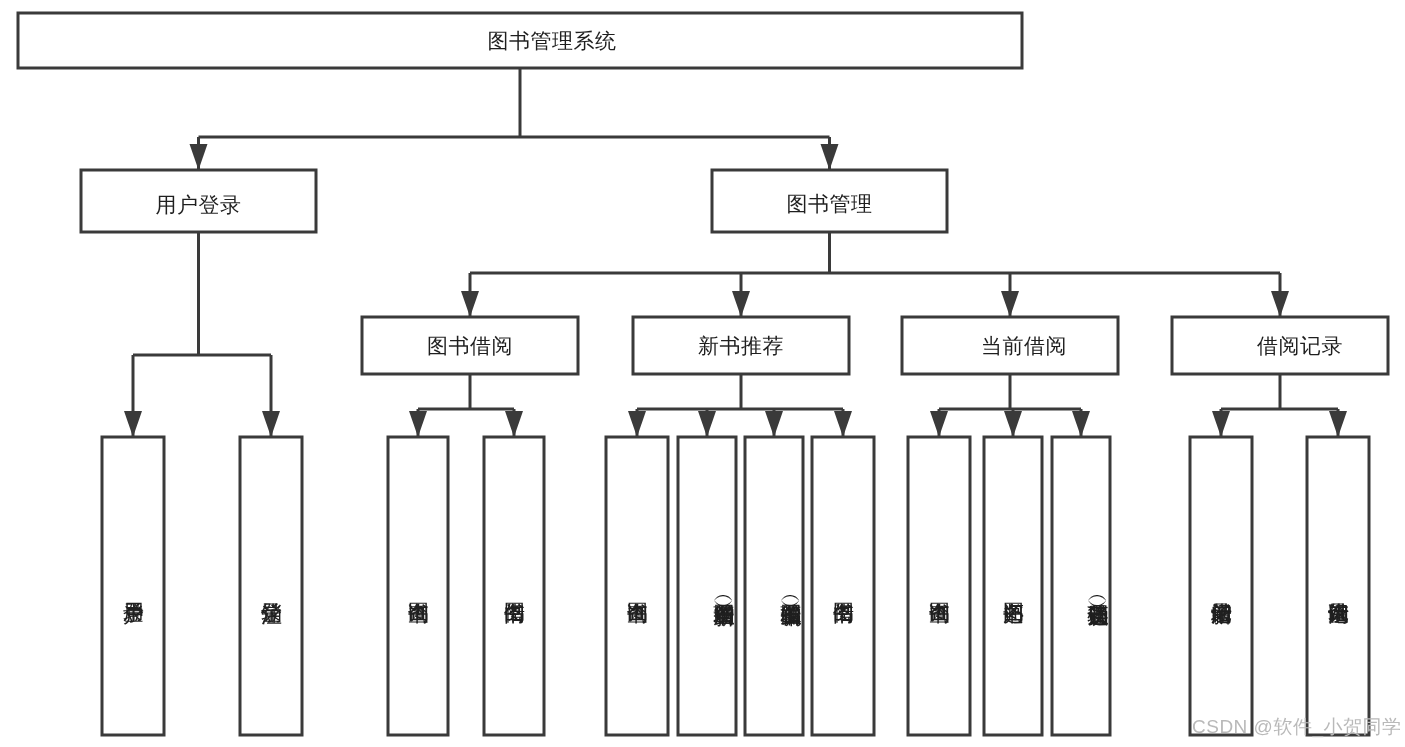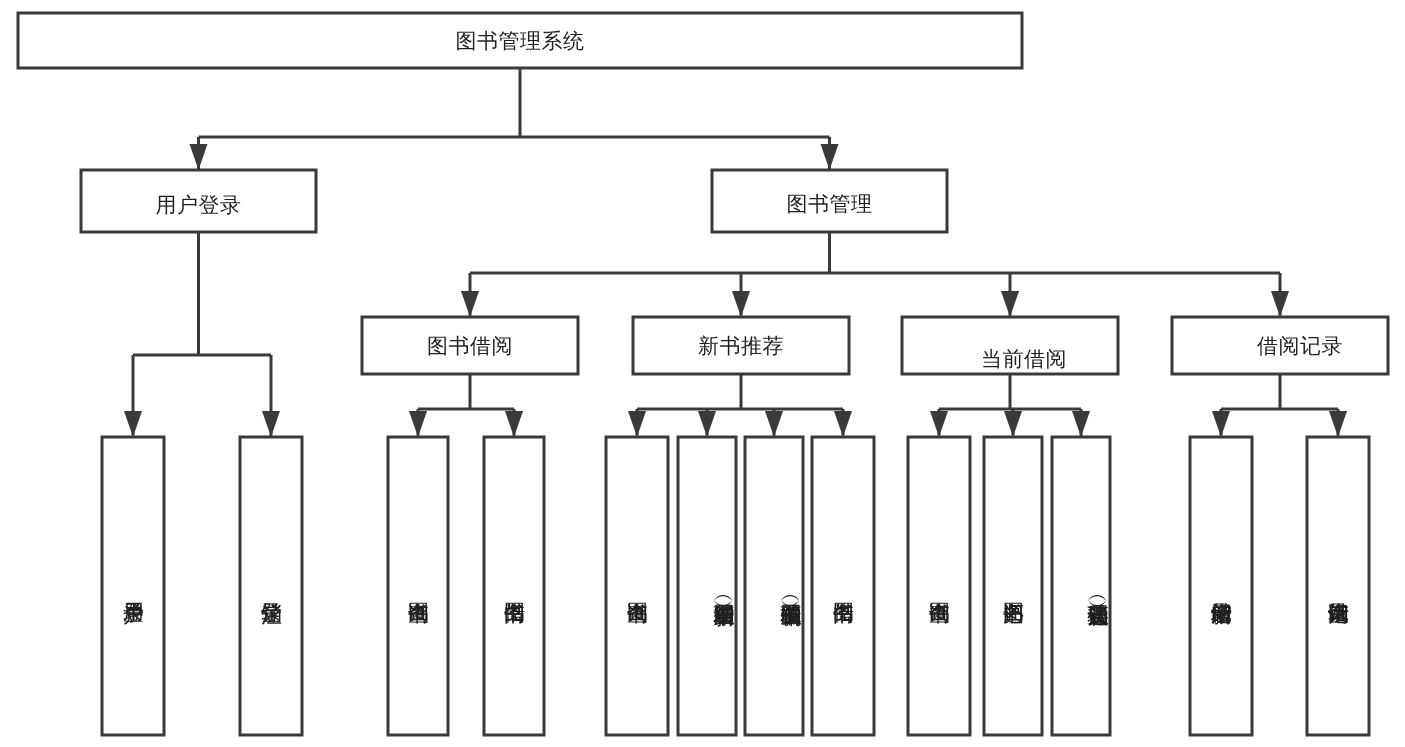--- a/index.html
+++ b/index.html
@@ -151,34 +151,35 @@
       <line x1="1280" y1="374" x2="1280" y2="409" class="connector"></line>
       <line x1="1221" y1="409" x2="1338" y2="409" class="connector"></line>
       <line x1="1221" y1="409" x2="1221" y2="436" class="connector"></line>
       <path d="M1212,411 L1230,411 L1221,437 Z" class="arrow-head"></path>
       <rect x="1190" y="437" width="62" height="298" class="node-box"></rect>
       <line x1="1338" y1="409" x2="1338" y2="436" class="connector"></line>
       <path d="M1329,411 L1347,411 L1338,437 Z" class="arrow-head"></path>
       <rect x="1307" y="437" width="62" height="298" class="node-box"></rect>
     </svg>
   <div id="label-layer">
-      <div class="node-label-h" style="left: 18px; top: 13px; width: 1004px; height: 55px;">图书管理系统</div>
+      <div class="node-label-h" style="left: 18px; top: 13px; width: 1004px; height: 55px; padding-left: 32px;">图书管理系统</div>
       <div class="node-label-h" style="left: 81px; top: 170px; width: 235px; height: 70px;">用户登录</div>
       <div class="node-label-h" style="left: 712px; top: 170px; width: 235px; height: 68px;">图书管理</div>
       <div class="node-label-h" style="left: 362px; top: 317px; width: 216px; height: 57px;">图书借阅</div>
       <div class="node-label-h" style="left: 633px; top: 317px; width: 216px; height: 57px;">新书推荐</div>
-      <div class="node-label-h" style="left: 902px; top: 317px; width: 244px; height: 57px; margin-top: 13px;">当前借阅</div>
+      <div class="node-label-h" style="left: 902px; top: 317px; width: 244px; height: 57px;">当前借阅</div>
       <div class="node-label-h" style="left: 1172px; top: 317px; width: 256px; height: 57px;">借阅记录</div>
       <div class="node-label-v" style="left: 102px; top: 437px; width: 62px; height: 298px;">用户登录</div>
       <div class="node-label-v" style="left: 240px; top: 437px; width: 62px; height: 298px;">注销登录</div>
       <div class="node-label-v" style="left: 388px; top: 437px; width: 60px; height: 298px;">查询图书</div>
       <div class="node-label-v" style="left: 484px; top: 437px; width: 60px; height: 298px;">借阅图书</div>
       <div class="node-label-v" style="left: 606px; top: 437px; width: 62px; height: 298px;">查询图书</div>
       <div class="node-label-v top-aligned" style="left: 678px; top: 437px; width: 58px; height: 298px;">新增图书（管理员）</div>
       <div class="node-label-v top-aligned" style="left: 745px; top: 437px; width: 58px; height: 298px;">编辑图书（管理员）</div>
       <div class="node-label-v" style="left: 812px; top: 437px; width: 62px; height: 298px;">借阅图书</div>
       <div class="node-label-v" style="left: 908px; top: 437px; width: 62px; height: 298px;">查询图书</div>
       <div class="node-label-v" style="left: 984px; top: 437px; width: 58px; height: 298px;">归还图书</div>
       <div class="node-label-v top-aligned" style="left: 1052px; top: 437px; width: 58px; height: 298px;">确认归还（管理员）</div>
       <div class="node-label-v" style="left: 1190px; top: 437px; width: 62px; height: 298px;">新增借阅记录</div>
       <div class="node-label-v" style="left: 1307px; top: 437px; width: 62px; height: 298px;">查询借阅记录</div>
     </div>
+  <div class="watermark" style="left:1192px; top:714px;">CSDN @软件_小贺同学</div>
 </div>
 
 </body></html>

